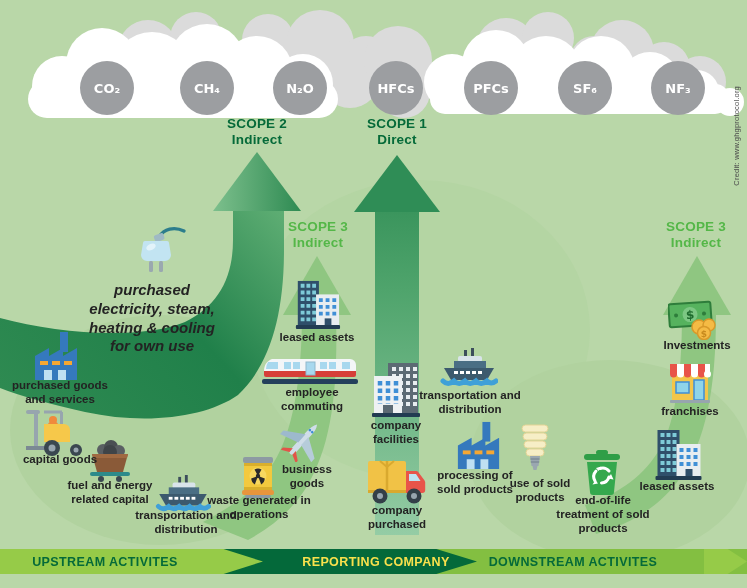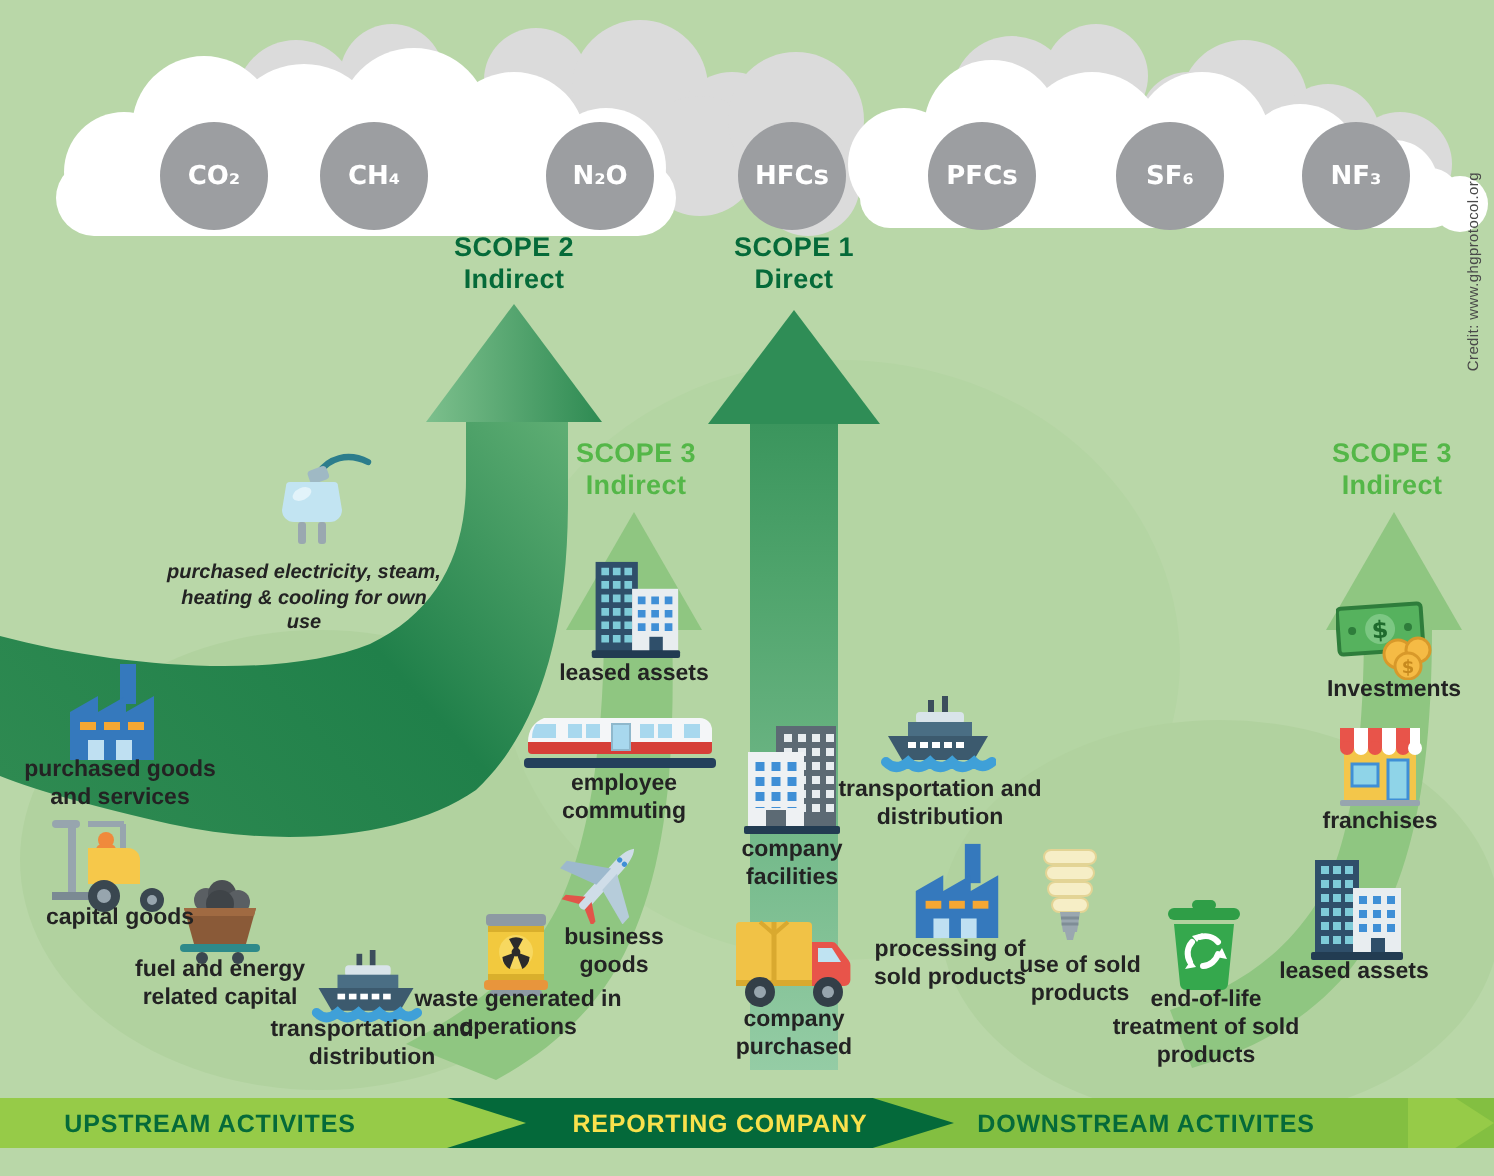--- a/index.html
+++ b/index.html
@@ -12,33 +12,33 @@
        font-family:"DejaVu Sans","Liberation Sans",sans-serif;}
   
   .scope{position:absolute;transform:translateX(-50%);text-align:center;font-weight:bold;
          font-size:13.5px;line-height:1.18;letter-spacing:.2px;white-space:nowrap;}
   .scope.dark{color:#056a39;}
   .scope.light{color:#54b748;text-align:center;}
   
   .lbl{position:absolute;transform:translateX(-50%);text-align:center;font-weight:bold;
        font-size:11.5px;line-height:1.2;color:#232323;}
   .note{position:absolute;transform:translateX(-50%);text-align:center;font-weight:bold;font-style:italic;
-        font-size:10px;line-height:1.25;color:#232323;}
+        font-size:15px;line-height:1.25;color:#232323;}
   
   .band{position:absolute;left:0;top:549px;width:747px;height:25px;background:#83bf41;}
   .chev{position:absolute;top:0;height:100%;}
   .chev-dark{left:223px;width:254px;background:#04693a;
              clip-path:polygon(0 0,84% 0,100% 50%,84% 100%,0 100%);}
   .chev-up{left:0;width:263px;background:#96cb48;
            clip-path:polygon(0 0,85% 0,100% 50%,85% 100%,0 100%);}
   .chev-end{left:704px;width:43px;background:#96cb48;
             clip-path:polygon(0 0,55% 0,100% 50%,55% 100%,0 100%);}
   .band-label{position:absolute;top:50%;transform:translate(-50%,-50%);font-weight:bold;
               font-size:12.5px;letter-spacing:.4px;color:#056a39;white-space:nowrap;}
-  .band-label.yellow{color:#f9e14c;}
+  .band-label.yellow{color:#f9e14c;margin-left:16px;}
   .credit{position:absolute;right:6px;top:86px;writing-mode:vertical-rl;transform:rotate(180deg);
           font-size:7.5px;color:#4a4a4a;letter-spacing:.2px;}
 </style>
 </head>
 <body>
 
 <div class="canvas">
 
   <svg class="art" viewBox="0 0 747 588">
     <defs>
@@ -341,21 +341,21 @@
     <use href="#i-ship" x="440" y="348" width="58" height="40"></use>
     <use href="#i-factory" x="451" y="419" width="55" height="53"></use>
     <use href="#i-bulb" x="520" y="423" width="30" height="54"></use>
     <use href="#i-trash" x="580" y="450" width="44" height="46"></use>
     <use href="#i-money" x="668" y="300" width="48" height="40"></use>
     <use href="#i-store" x="668" y="360" width="44" height="44"></use>
     <use href="#i-buildings" x="652" y="428" width="51" height="52"></use>
   </svg>
 
   <div class="gas" style="left:80px">CO₂</div>
-  <div class="gas" style="left:160px">CH₄</div>
+  <div class="gas" style="left:180px">CH₄</div>
   <div class="gas" style="left:273px">N₂O</div>
   <div class="gas" style="left:369px">HFCs</div>
   <div class="gas" style="left:464px">PFCs</div>
   <div class="gas" style="left:651px">NF₃</div>
   <div class="gas" style="left:558px">SF₆</div>
 
   <div class="credit">Credit: www.ghgprotocol.org</div>
 
   <div class="scope dark" style="left:257px;top:116px">
     <div>SCOPE 2</div>

